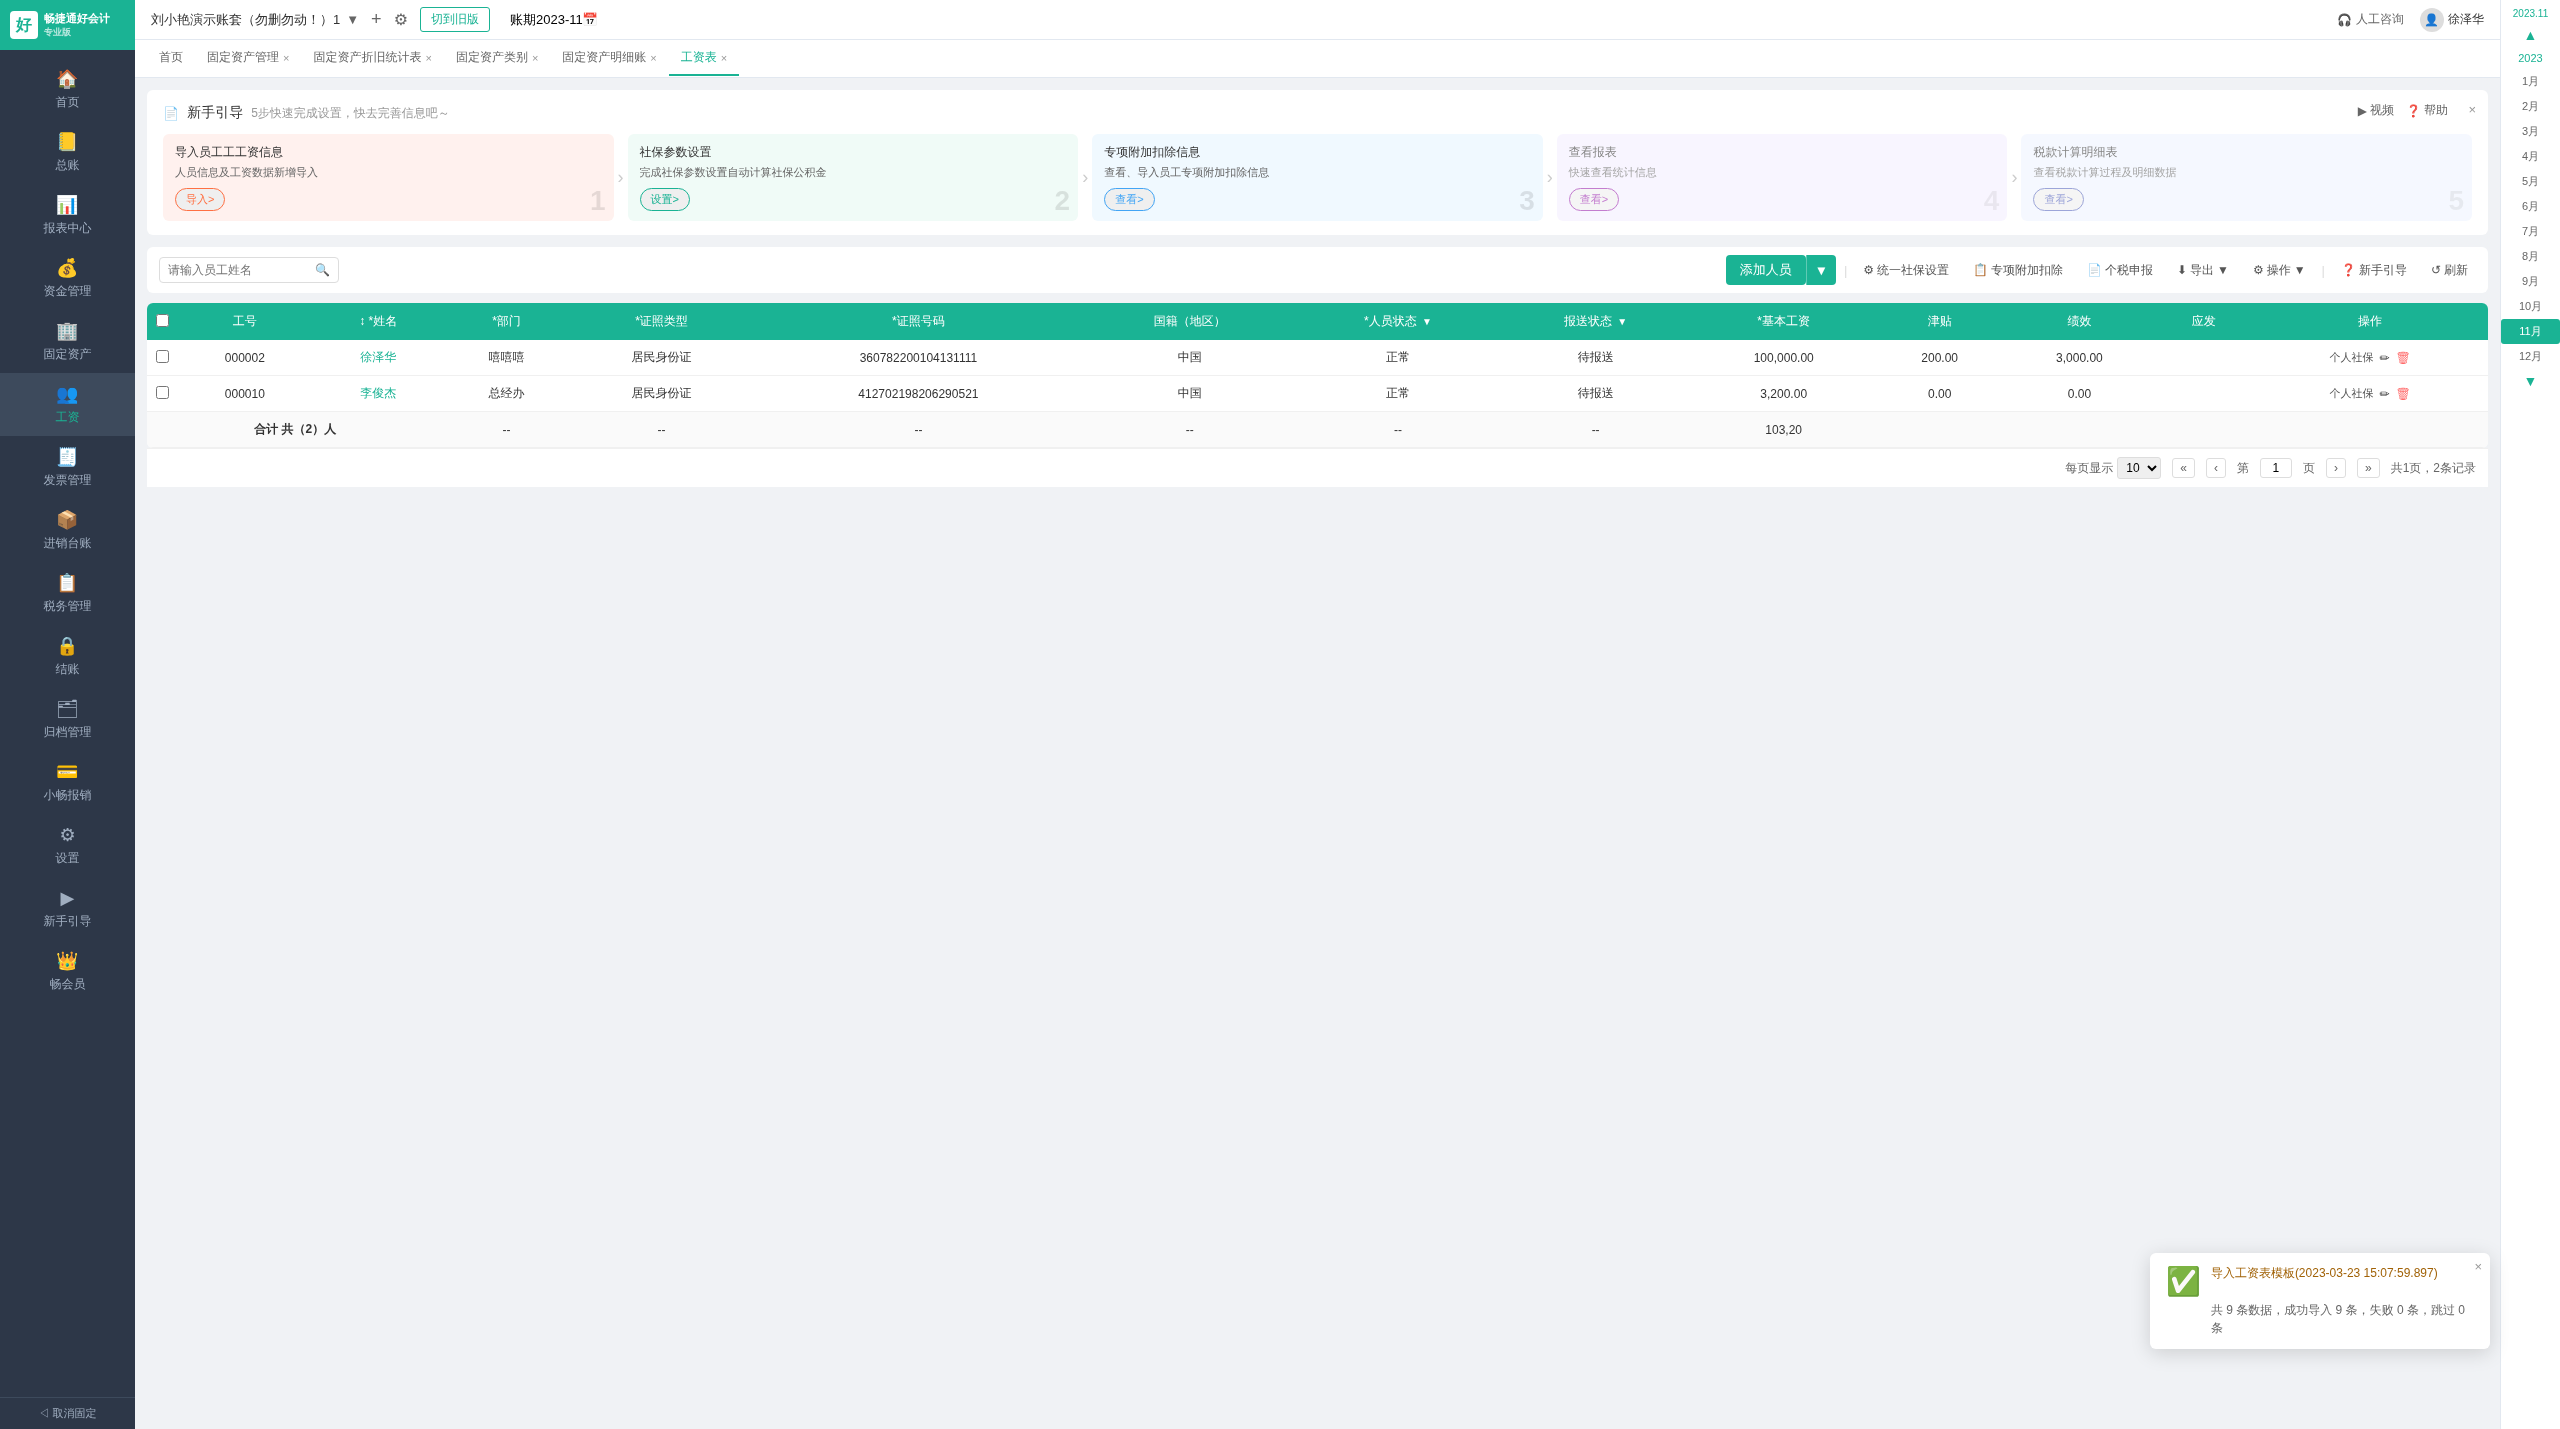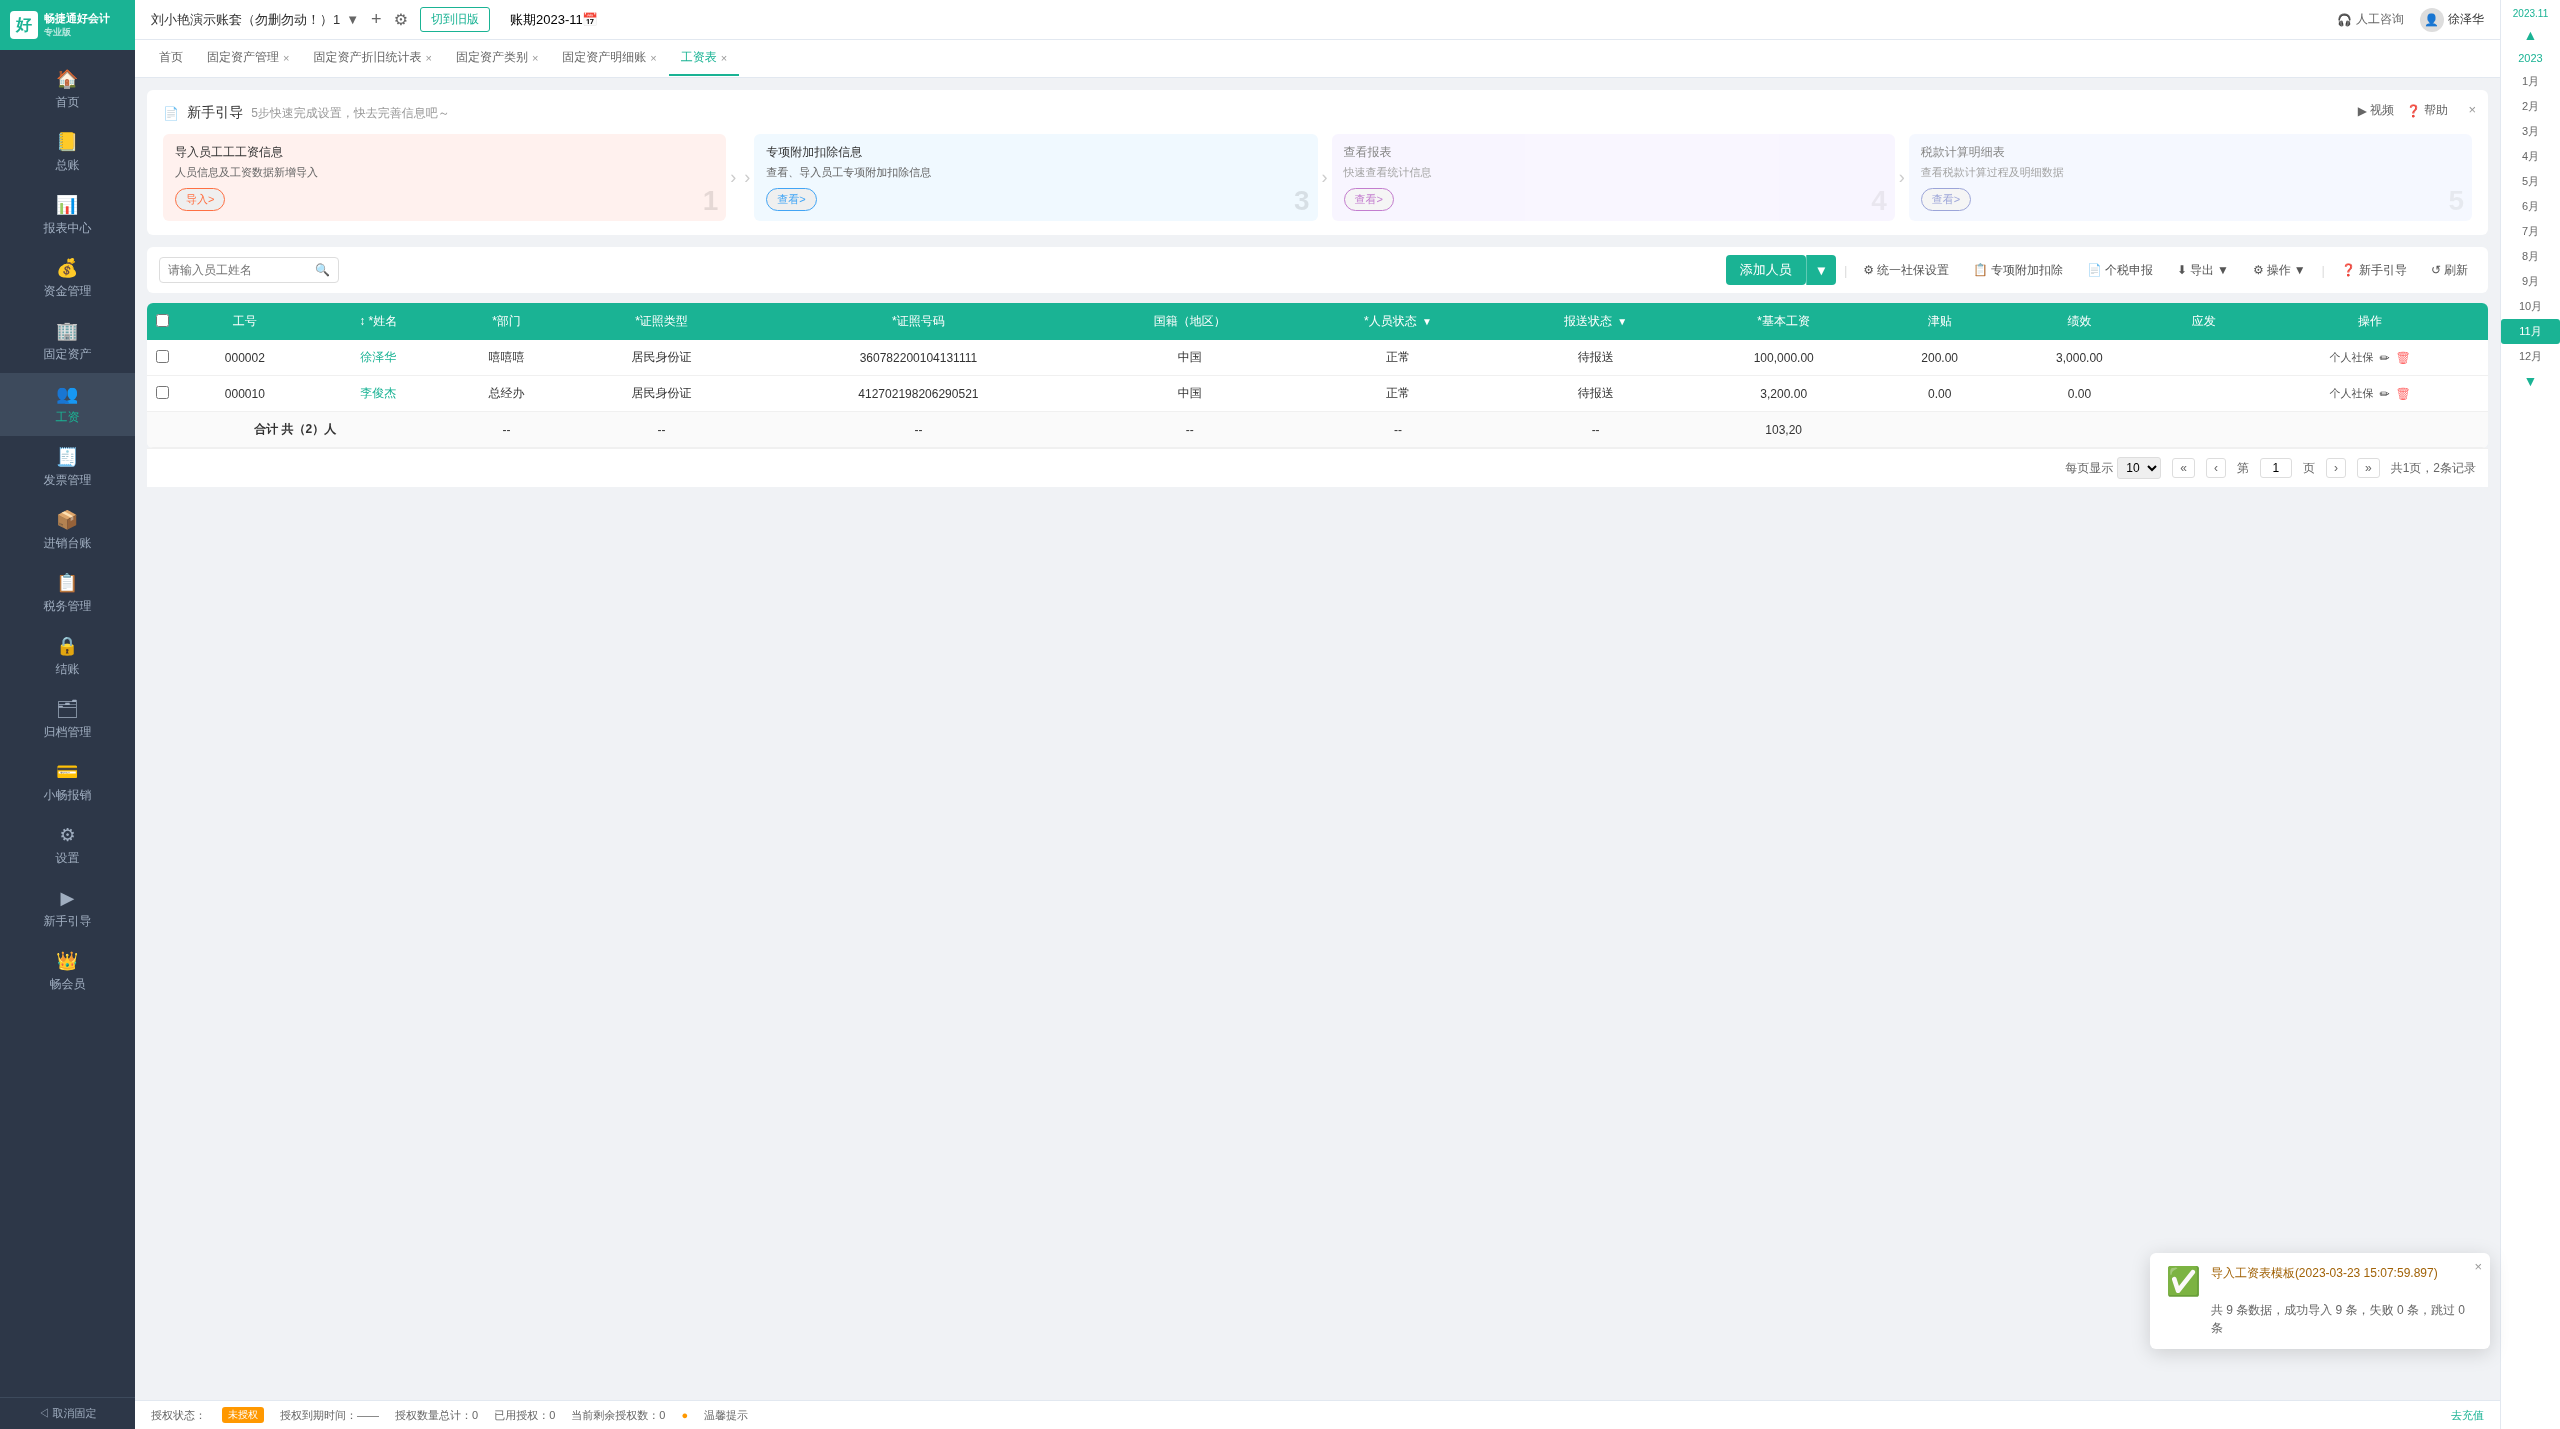--- a/index.html
+++ b/index.html
@@ -493,20 +493,26 @@
       </div>
       <div class="guide-close">×</div>
       <div class="guide-steps">
         <div class="guide-step guide-step-1">
           <div class="step-title">导入员工工工资信息</div>
           <div class="step-desc">人员信息及工资数据新增导入</div>
           <button class="step-btn step-btn-pink">导入&gt;</button>
           <div class="step-num">1</div>
         </div>
         <div class="guide-arrow">›</div>
+        <div class="guide-step guide-step-2">
+          <div class="step-title">社保参数设置</div>
+          <div class="step-desc">完成社保参数设置自动计算社保公积金</div>
+          <button class="step-btn step-btn-green">设置&gt;</button>
+          <div class="step-num">2</div>
+        </div>
         <div class="guide-arrow">›</div>
         <div class="guide-step guide-step-3">
           <div class="step-title">专项附加扣除信息</div>
           <div class="step-desc">查看、导入员工专项附加扣除信息</div>
           <button class="step-btn step-btn-blue">查看&gt;</button>
           <div class="step-num">3</div>
         </div>
         <div class="guide-arrow">›</div>
         <div class="guide-step guide-step-4">
           <div class="step-title">查看报表</div>
@@ -682,31 +688,20 @@
       <button class="page-btn">‹</button>
       <span>第</span>
       <input type="text" class="page-input" value="1" style="">
       <span>页</span>
       <button class="page-btn">›</button>
       <button class="page-btn">»</button>
       <span>共1页，2条记录</span>
     </div>
   </div>
 
-  <div class="status-bar">
-    <span>授权状态：</span>
-    <span class="status-tag">未授权</span>
-    <span>授权到期时间：——</span>
-    <span>授权数量总计：0</span>
-    <span>已用授权：0</span>
-    <span>当前剩余授权数：0</span>
-    <span class="warning-dot">●</span>
-    <span>温馨提示</span>
-    <span class="status-link">去充值</span>
-  </div>
 </div>
 
 <div class="calendar-panel">
   <div style="font-size:10px;color:#1ab394;padding:4px 0;text-align:center;">2023.11</div>
   <span class="cal-chevron">▲</span>
   <div class="cal-month current-year">2023</div>
   <div class="cal-month">1月</div>
   <div class="cal-month">2月</div>
   <div class="cal-month">3月</div>
   <div class="cal-month">4月</div>

